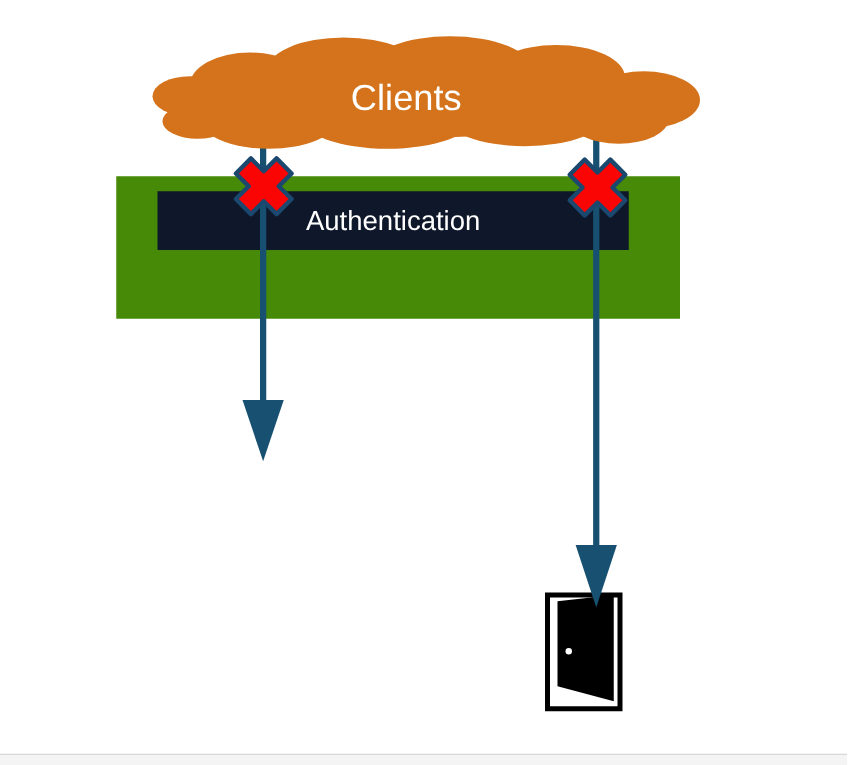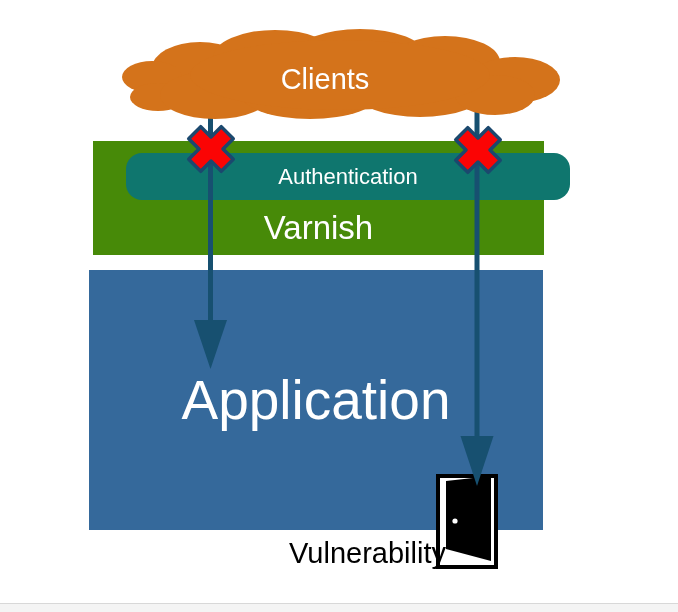--- a/index.html
+++ b/index.html
@@ -11,23 +11,23 @@
     background: #ffffff;
     overflow: hidden;
     font-family: "Liberation Sans", "DejaVu Sans", sans-serif;
   }
   .box { position: absolute; }
   .varnish-box {
     left: 93px; top: 141px; width: 451px; height: 114px;
     background: #478A08;
   }
   .auth-bar {
-    left: 126px; top: 153px; width: 444px; height: 47px;
-    background: #0f766e;
-    display: flex; align-items: center; justify-content: center; border-radius: 16px;
+    left: 126px; top: 153px; width: 377px; height: 47px;
+    background: #0f172a;
+    display: flex; align-items: center; justify-content: center;
   }
   .auth-label {
     color: #ffffff; font-size: 22px; line-height: 1;
   }
   .varnish-label-wrap {
     left: 93px; top: 200px; width: 451px; height: 55px;
     display: flex; align-items: center; justify-content: center;
   }
   .varnish-label { color: #ffffff; font-size: 33px; line-height: 1; }
   .app-box {
@@ -60,26 +60,20 @@
 </style>
 </head>
 <body>
 
 <div class="canvas">
 
   <div class="box varnish-box"></div>
   <div class="box auth-bar">
     <span class="auth-label">Authentication</span>
   </div>
-  <div class="box varnish-label-wrap">
-    <span class="varnish-label">Varnish</span>
-  </div>
-  <div class="box app-box">
-    <span class="app-label">Application</span>
-  </div>
 
   <svg class="overlay-svg" viewBox="0 0 678 612" xmlns="http://www.w3.org/2000/svg">
 
     <g stroke="#175070" stroke-width="5">
       <line x1="210.5" y1="100" x2="210.5" y2="325"></line>
       <line x1="477" y1="100" x2="477" y2="441"></line>
     </g>
 
     <g fill="#D4731B">
       <ellipse cx="200" cy="68" rx="48" ry="26"></ellipse>
@@ -111,18 +105,17 @@
       <path transform="translate(211,149) rotate(45)" d="M -8.5 -23 L 8.5 -23 L 8.5 -8.5 L 23 -8.5 L 23 8.5 L 8.5 8.5 L 8.5 23 L -8.5 23 L -8.5 8.5 L -23 8.5 L -23 -8.5 L -8.5 -8.5 Z"></path>
       <path transform="translate(478,150) rotate(45)" d="M -8.5 -23 L 8.5 -23 L 8.5 -8.5 L 23 -8.5 L 23 8.5 L 8.5 8.5 L 8.5 23 L -8.5 23 L -8.5 8.5 L -23 8.5 L -23 -8.5 L -8.5 -8.5 Z"></path>
     </g>
   </svg>
 
   <div class="box clients-label-wrap">
     <span class="clients-label">Clients</span>
   </div>
 
   <div class="box backdoor-label-wrap">
-    <div>Vulnerability</div>
   </div>
 
   <div class="box bottom-bar"></div>
 
 </div>
 
 </body></html>

